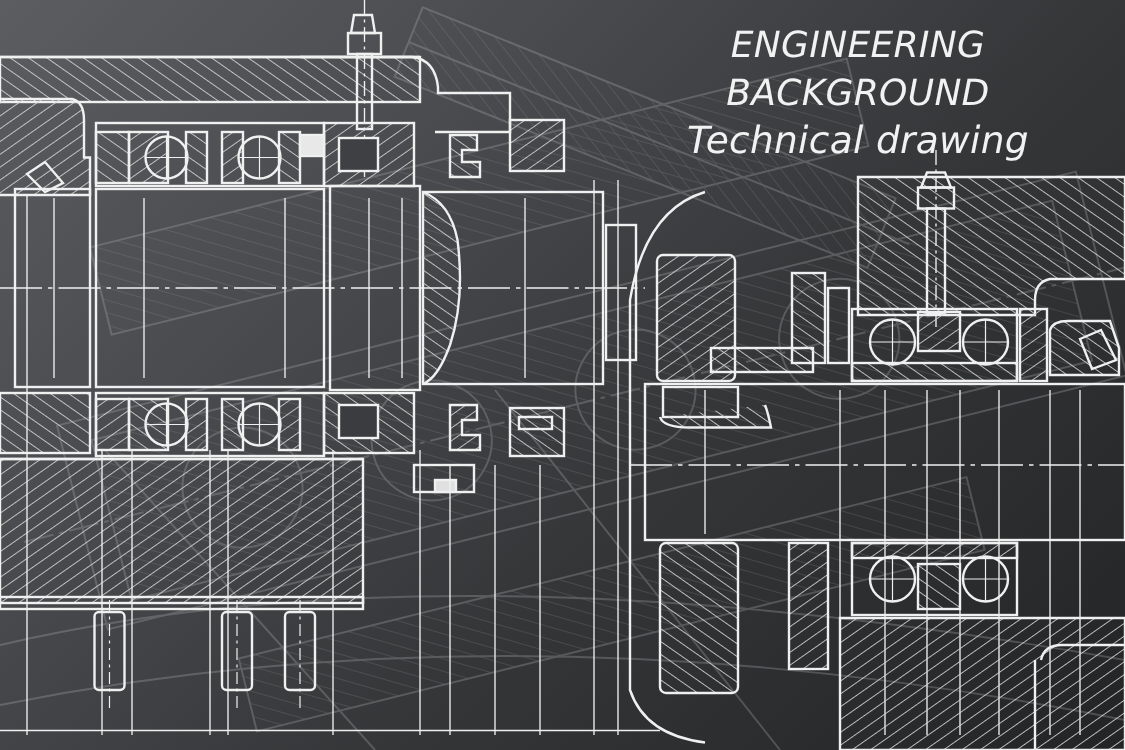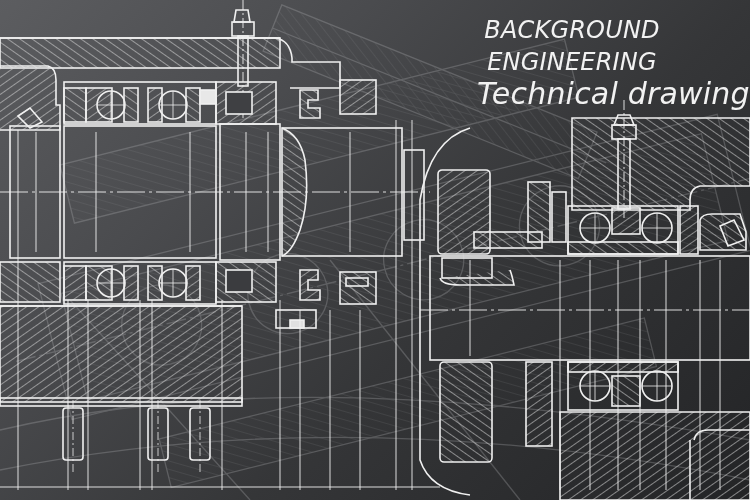--- a/index.html
+++ b/index.html
@@ -4,21 +4,21 @@
 <style>
   html,body{margin:0;padding:0;}
   body{width:750px;height:500px;overflow:hidden;background:#2c2d2f;}
   .canvas{position:relative;width:750px;height:500px;overflow:hidden;
     background:linear-gradient(135deg,#5c5d60 0%,#4a4b4e 30%,#353638 60%,#232426 100%);}
   svg.drawing{position:absolute;left:0;top:0;width:750px;height:500px;}
   .title-block{position:absolute;left:452px;top:14px;width:240px;text-align:center;
     font-family:"DejaVu Sans","Liberation Sans",sans-serif;font-style:oblique;
     color:#f2f2f2;font-weight:300;letter-spacing:0.2px;}
   .title-line{display:block;font-size:24px;line-height:32px;white-space:nowrap;}
-  .title-line.l3{font-size:30px;margin-left:25px;}
+  .title-line.l3{font-size:25px;}
 </style>
 </head>
 <body>
 
 <div class="canvas">
 
   <svg class="drawing" viewBox="0 0 750 500" xmlns="http://www.w3.org/2000/svg">
     <defs>
       <pattern id="hatch" width="7" height="7" patternUnits="userSpaceOnUse" patternTransform="rotate(-55)">
         <line x1="0" y1="0" x2="0" y2="7" stroke="#d8d8d8" stroke-width="1.1"></line>
@@ -211,17 +211,17 @@
       <rect x="440" y="362" width="52" height="100" rx="4" fill="url(#hatch)"></rect>
       <rect x="526" y="362" width="26" height="84" fill="url(#hatch2)"></rect>
 
       <path d="M560 412 L750 412 L750 500 L560 500 Z" fill="url(#hatch2)"></path>
       <path d="M694 440 Q696 430 708 430 L750 430"></path>
       <line x1="690" y1="440" x2="690" y2="500"></line>
     </g>
   </svg>
 
   <div class="title-block">
+    <span class="title-line l1">ENGINEERING</span>
     <span class="title-line l2">BACKGROUND</span>
-    <span class="title-line l1">ENGINEERING</span>
     <span class="title-line l3">Technical drawing</span>
   </div>
 </div>
 
 </body></html>

